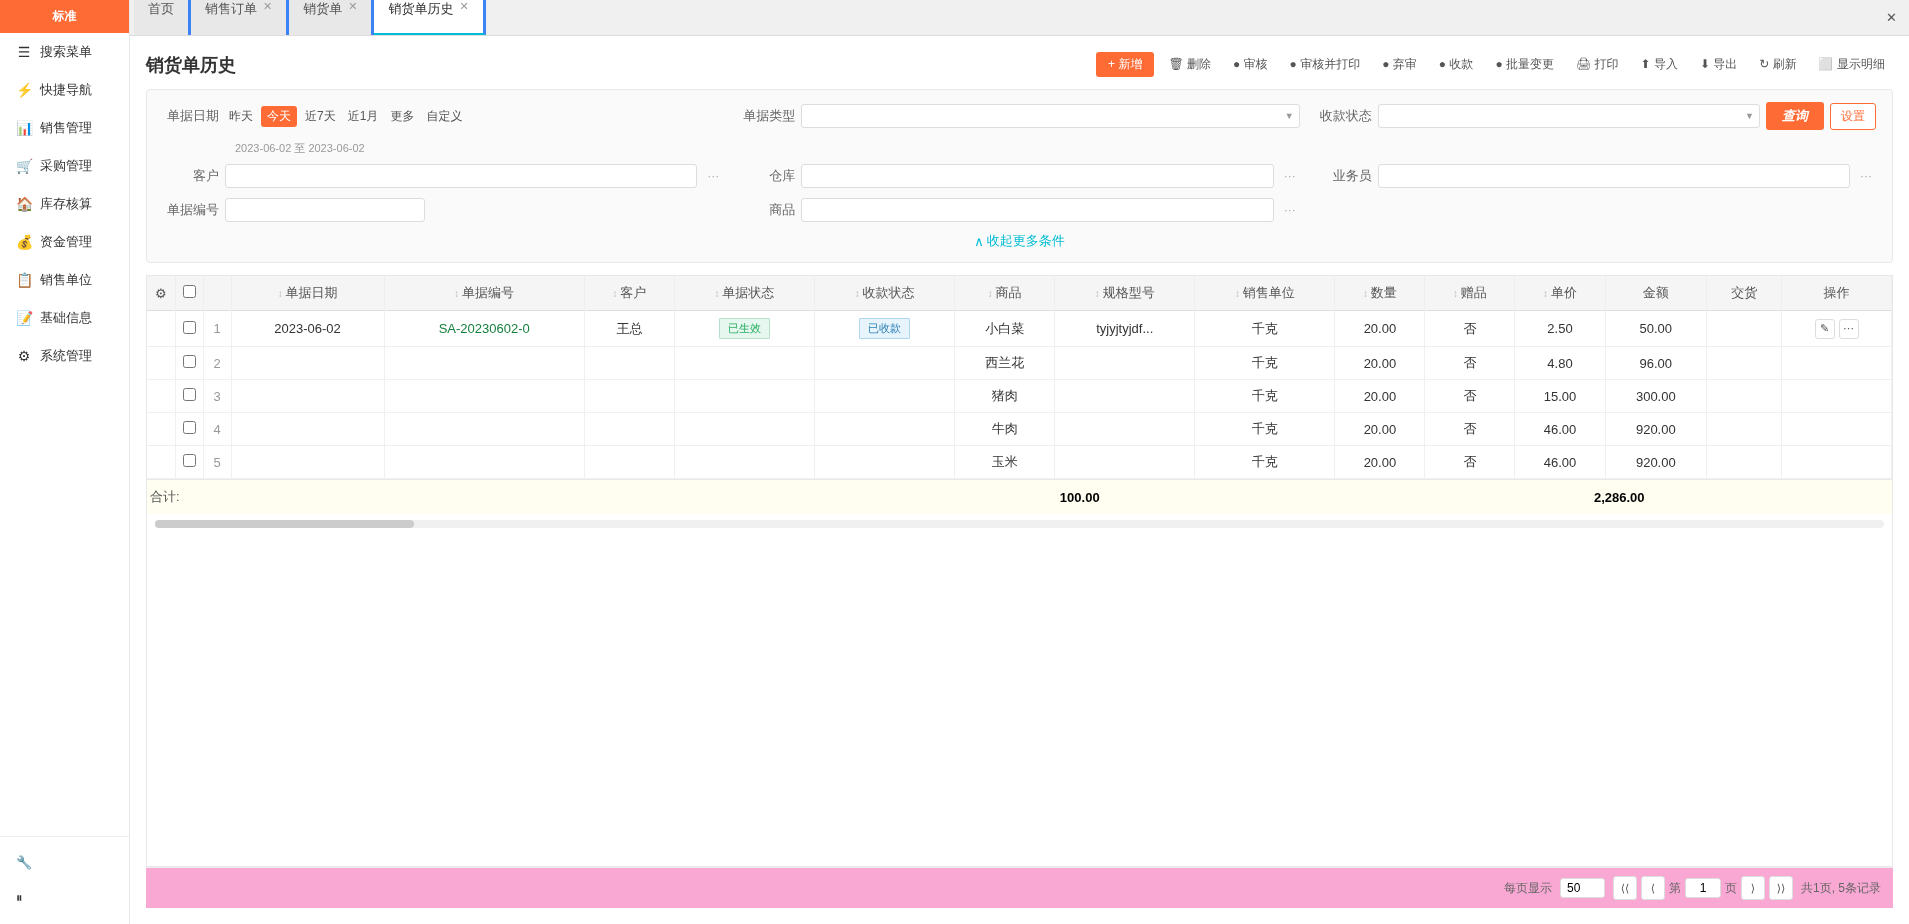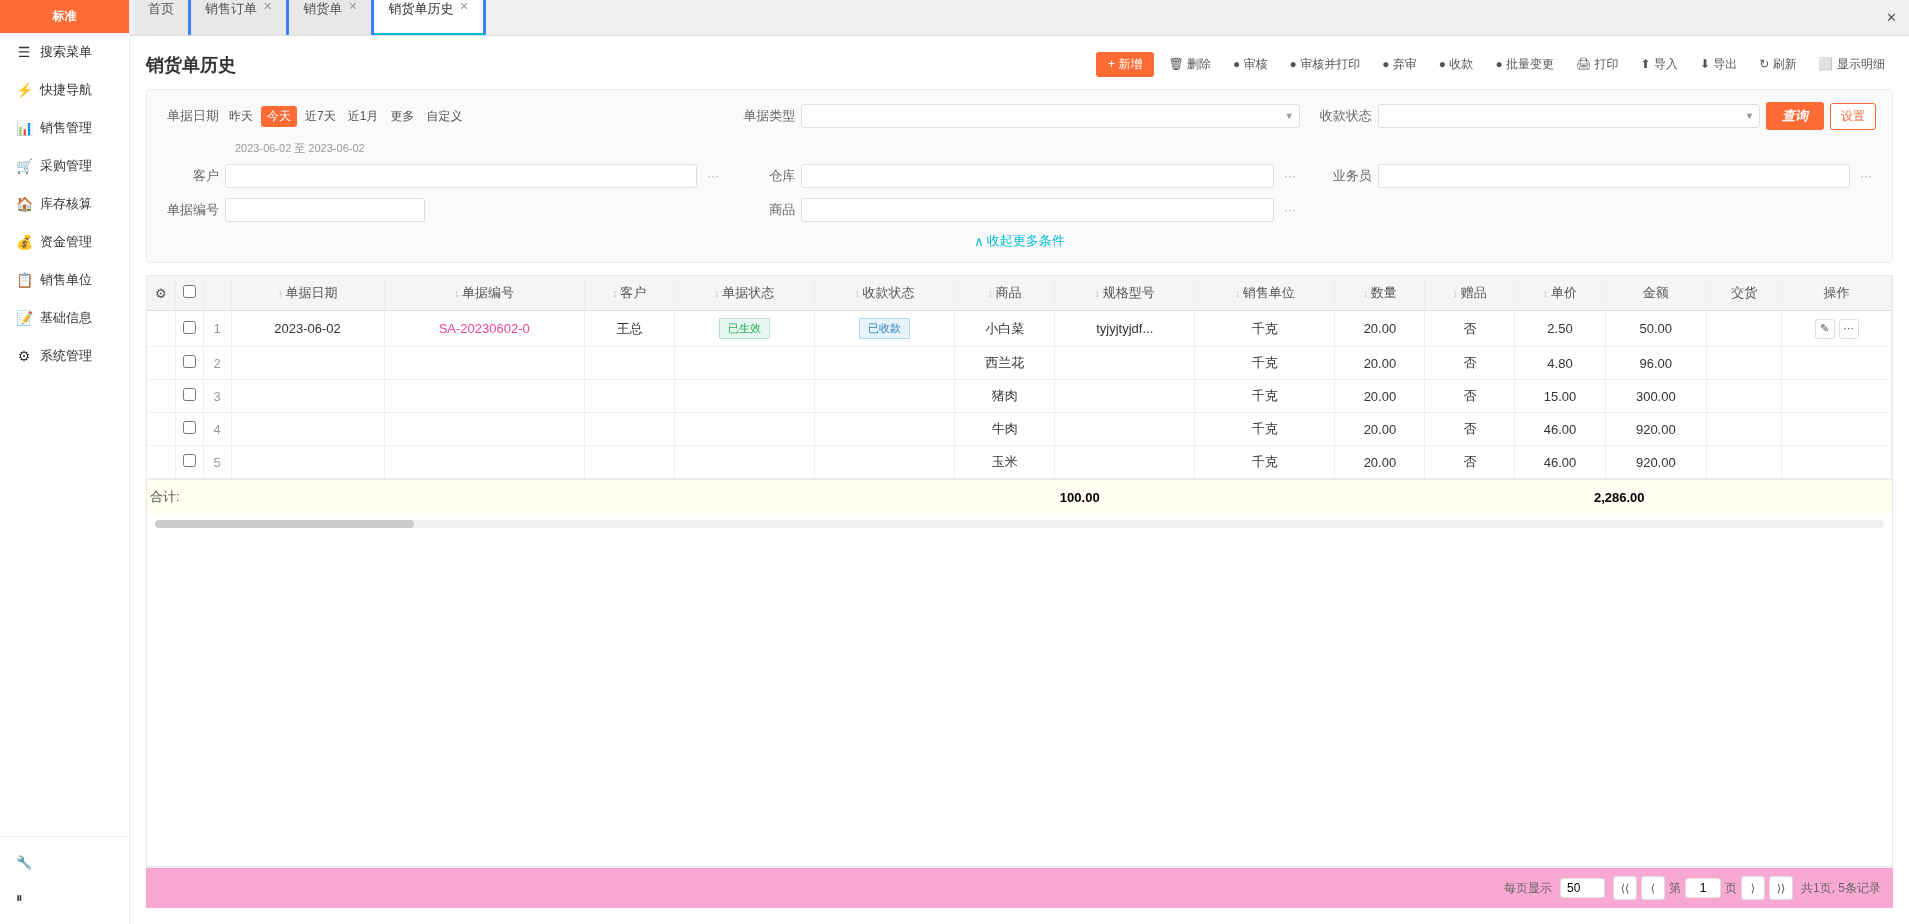--- a/index.html
+++ b/index.html
@@ -273,21 +273,21 @@
       border-right: 1px solid #f0f0f0;
     }
     .status-badge {
       display: inline-block;
       padding: 2px 8px;
       border-radius: 1px;
       font-size: 11px;
     }
     .status-effective { background: #e6f7f0; color: #27ae60; border: 1px solid #b7dfcc; }
     .status-paid { background: #e8f4fb; color: #2980b9; border: 1px solid #aed6f1; }
-    .link-text { color: #ec4899; cursor: pointer; text-decoration: none; }
+    .link-text { color: #15803d; cursor: pointer; text-decoration: none; }
 
     
     .action-icons {
       display: flex;
       gap: 4px;
       justify-content: center;
     }
     .action-icon {
       width: 20px;
       height: 20px;

